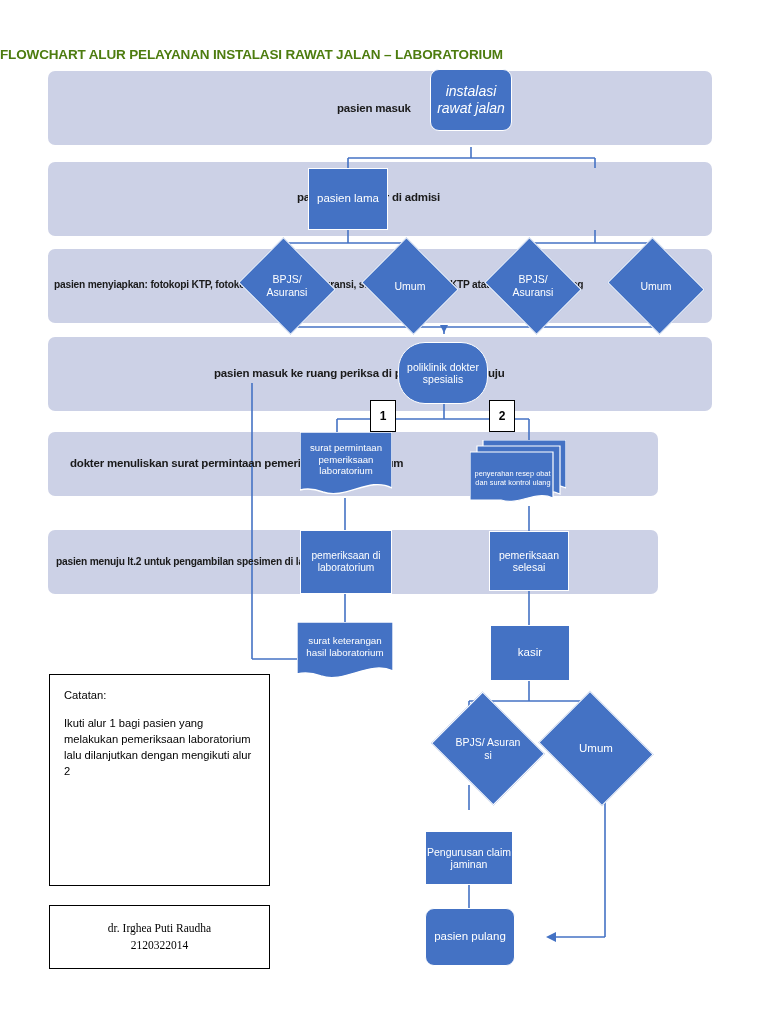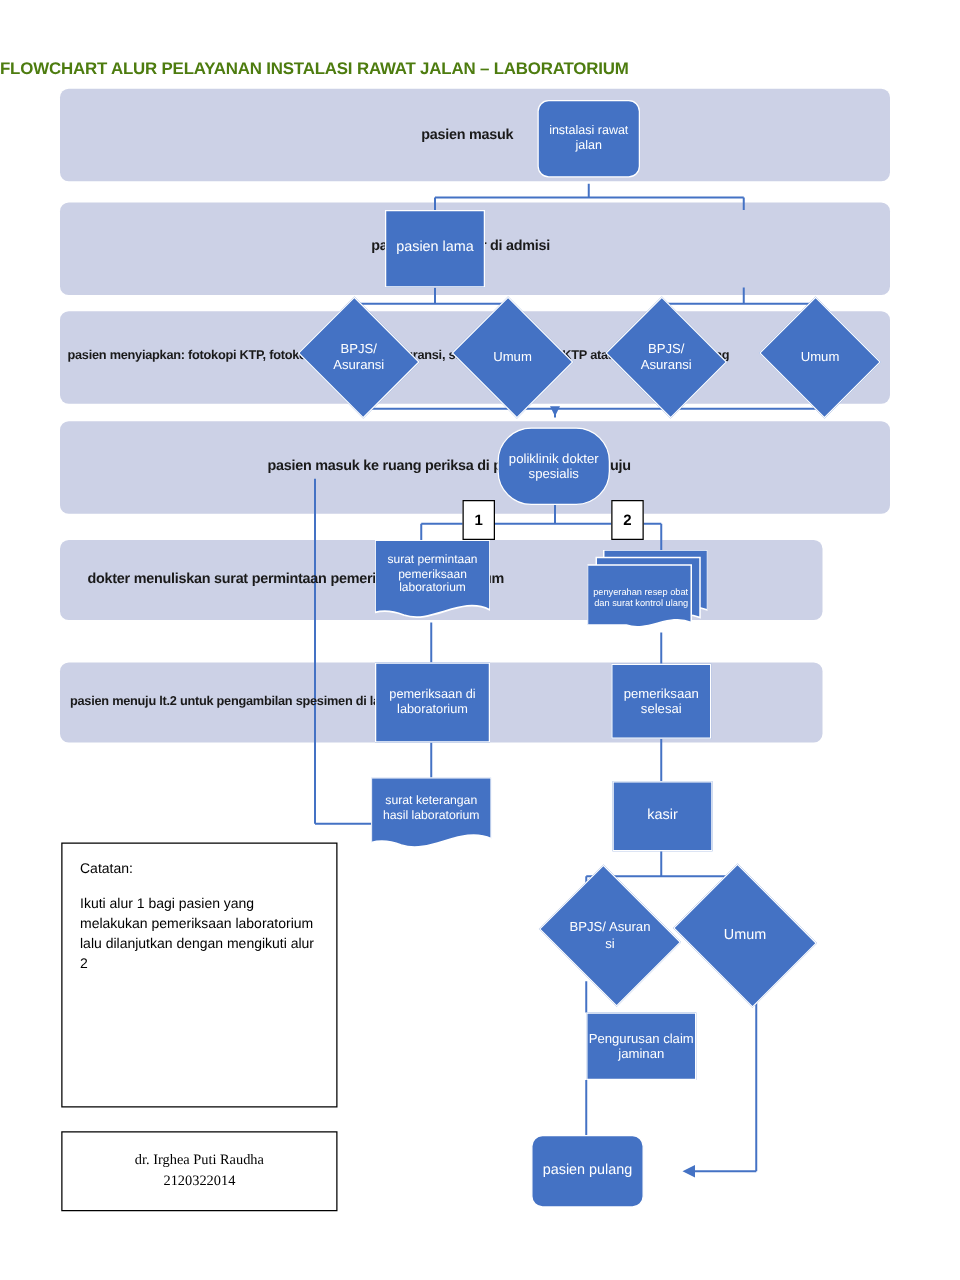--- a/index.html
+++ b/index.html
@@ -284,21 +284,21 @@
   <div class="band-text" style="left:297px; top:191px;">pasien mendaftar di admisi</div>
 
   <div class="band-text" style="left:54px; top:279px; font-size:10.2px;">pasien menyiapkan: fotokopi KTP, fotokopi kartu BPJS/Asuransi, surat rujukan dari FKTP atau surat kontrol ulang</div>
 
   <div class="band-text" style="left:214px; top:367px;">pasien masuk ke ruang periksa di poliklinik yang dituju</div>
 
   <div class="band-text" style="left:70px; top:457px;">dokter menuliskan surat permintaan pemeriksaan laboratorium</div>
 
   <div class="band-text" style="left:56px; top:556px; font-size:10.2px;">pasien menuju lt.2 untuk pengambilan spesimen di laboratorium</div>
 
-  <div class="node rounded" style="left:430px; top:80px; width:82px; height:62px; font-size:10px;">instalasi rawat jalan</div>
+  <div class="node rounded" style="left:430px; top:69px; width:82px; height:62px; font-size:14px;font-style:italic;">instalasi rawat jalan</div>
 
   <div class="node rect" style="left:308px; top:168px; width:80px; height:62px; font-size:11.5px;">pasien lama</div>
 
 
   <div class="diamond" style="left:250px; top:254px; width:74px; height:64px; font-size:10.5px;">
     <span class="dshape"></span>
     <span class="dlabel">BPJS/ Asuransi</span>
   </div>
 
   <div class="diamond" style="left:373px; top:254px; width:74px; height:64px; font-size:10.5px;">
@@ -353,21 +353,21 @@
   <div class="diamond" style="left:444px; top:712px; width:88px; height:73px; font-size:10.5px;">
     <span class="dshape"></span>
     <span class="dlabel">BPJS/ Asuran si</span>
   </div>
 
   <div class="diamond" style="left:551px; top:712px; width:90px; height:73px; font-size:11.5px;">
     <span class="dshape"></span>
     <span class="dlabel">Umum</span>
   </div>
 
-  <div class="node rect" style="left:425px; top:810px; width:88px; height:54px; font-size:10.5px;margin-left:44px;">Pengurusan claim jaminan</div>
+  <div class="node rect" style="left:425px; top:831px; width:88px; height:54px; font-size:10.5px;">Pengurusan claim jaminan</div>
 
   <div class="node rounded" style="left:425px; top:908px; width:90px; height:58px; font-size:11.5px;">pasien pulang</div>
 
   <div class="textbox" style="left:49px; top:674px; width:221px; height:212px;">
     <div class="notes-body">
       <p>Catatan:</p>
       <p>Ikuti alur 1 bagi pasien yang melakukan pemeriksaan laboratorium lalu dilanjutkan dengan mengikuti alur 2</p>
     </div>
   </div>
 

